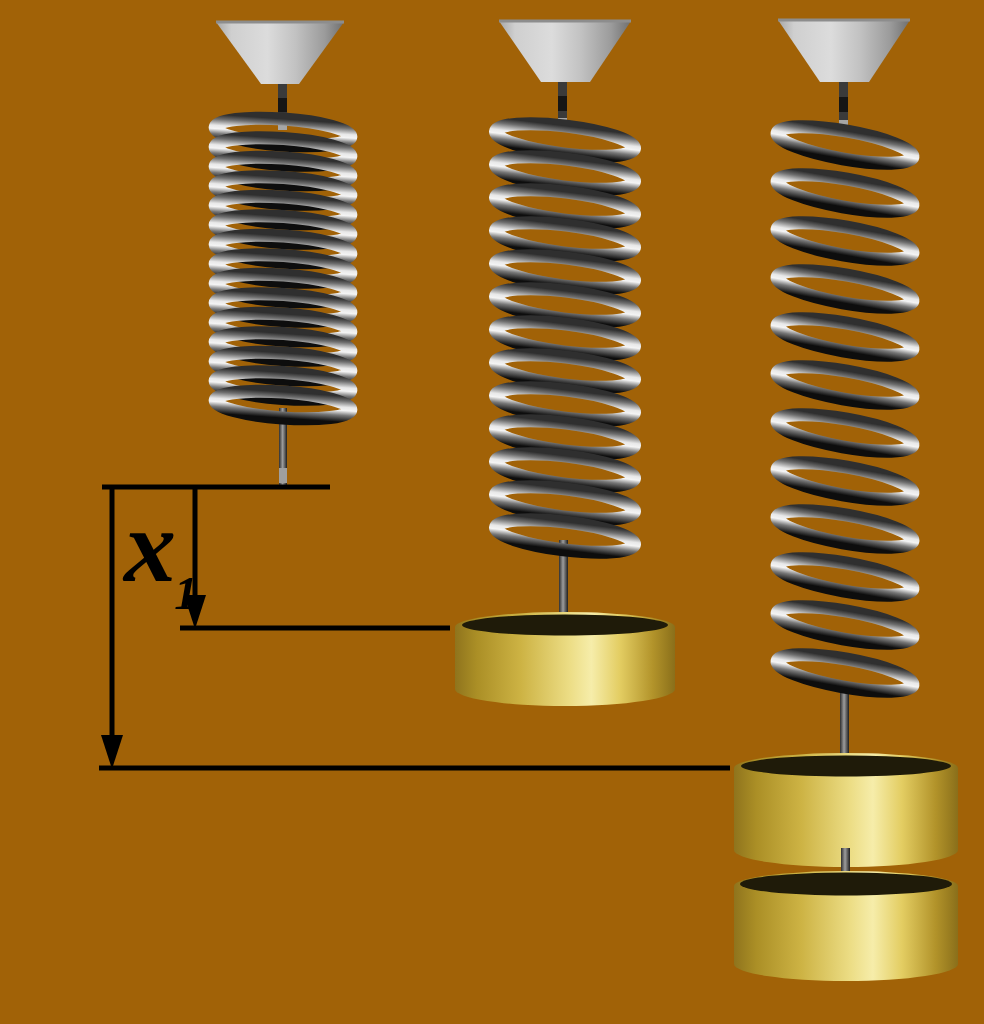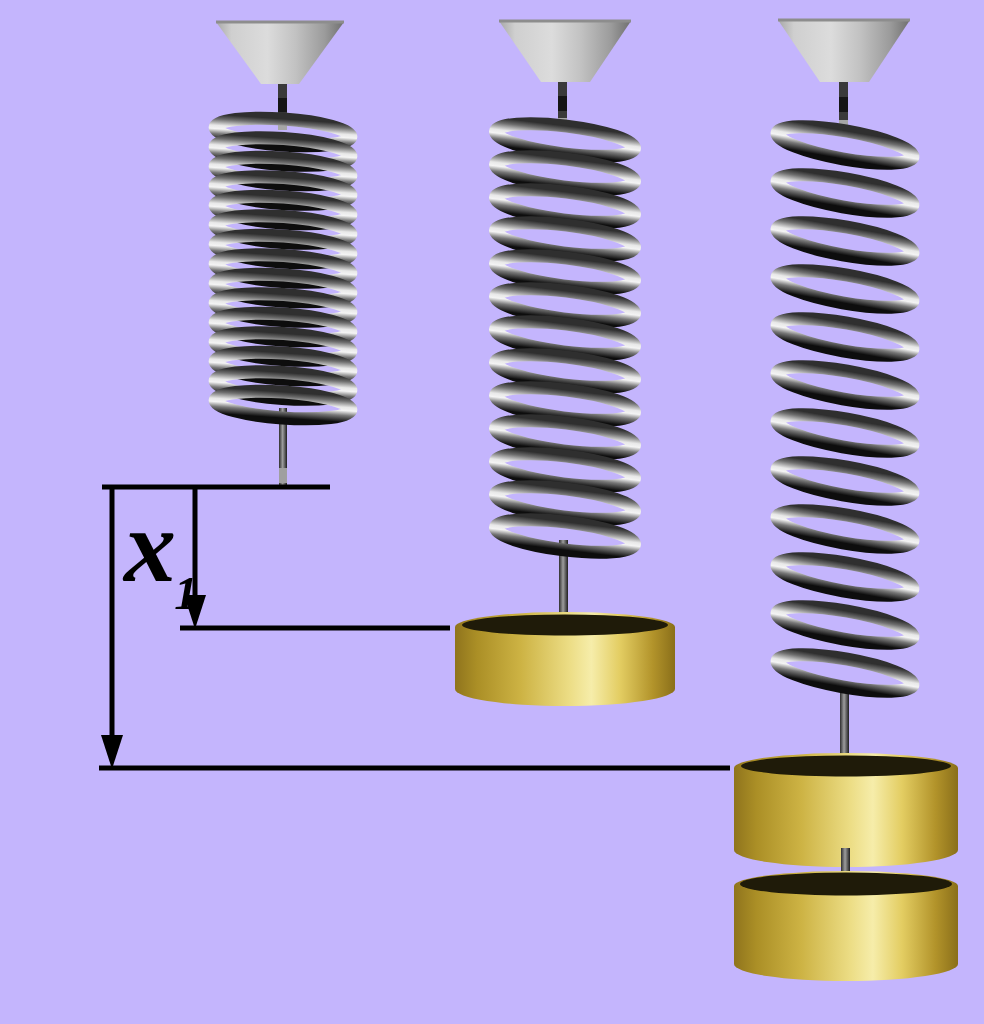--- a/index.html
+++ b/index.html
@@ -1,19 +1,19 @@
 <!DOCTYPE html>
 <html><head>
 <meta charset="utf-8">
 <style>
   html,body { margin:0; padding:0; background:#ffffff; }
   .stage {
     position:relative;
     width:984px; height:1024px;
-    background:#c4b5fd;
+    background:#a16207;
     overflow:hidden;
     font-family:"Liberation Serif", serif;
   }
   .stage > svg { position:absolute; left:0; top:0; }
   .measure-label {
     position:absolute;
     color:#000;
     font-family:"Liberation Serif", serif;
     font-style:italic;
     font-weight:bold;

